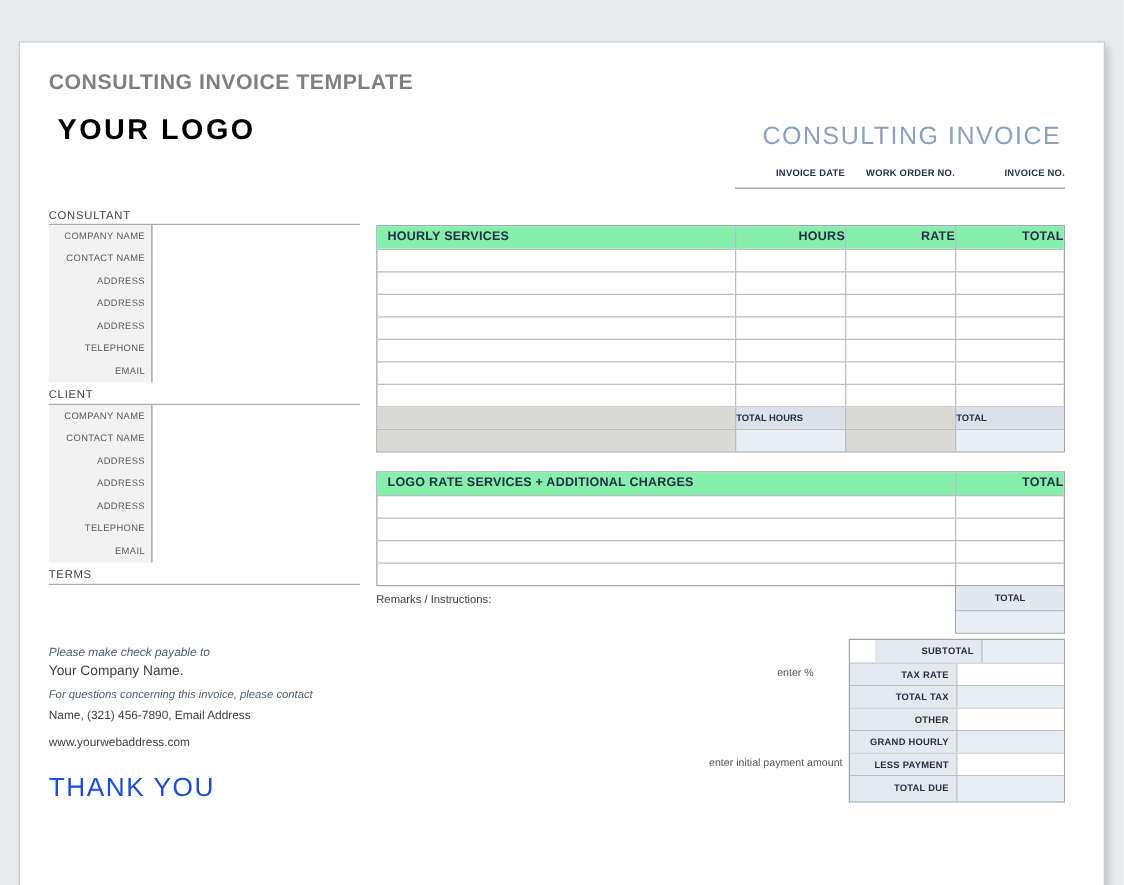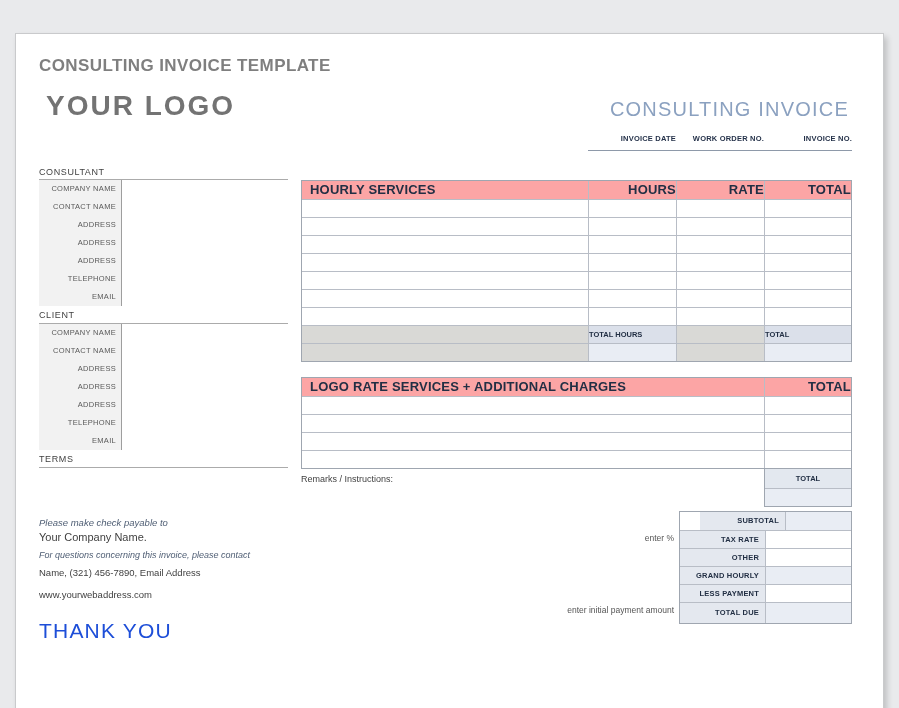--- a/index.html
+++ b/index.html
@@ -14,21 +14,21 @@
     position:absolute; left:15px; top:14px;
     width:869px; height:682px;
     background:#ffffff;
     border:1px solid #c9cacc;
     box-shadow:3px 4px 6px rgba(0,0,0,0.18);
     margin-top:19px;
   }
   .abs { position:absolute; }
 
   .template-title { left:23px; top:22px; font-size:17px; font-weight:bold; color:#7f7f7f; letter-spacing:.4px; }
-  .logo { left:30px; top:56px; font-size:28px; font-weight:bold; color:#737373; letter-spacing:2px; }
+  .logo { left:30px; top:56px; font-size:23px; font-weight:bold; color:#000000; letter-spacing:2px; }
   .invoice-title { right:34px; top:64px; font-size:20px; font-weight:400; color:#8ba1c0; letter-spacing:1.2px; }
 
   .meta-row { left:572px; top:100px; width:264px; display:grid; grid-template-columns:88px 88px 88px; }
   .meta-label { font-size:7.5px; font-weight:bold; color:#25324a; text-align:right; letter-spacing:.2px; }
   .meta-line { left:572px; top:116px; width:264px; height:0; border-top:1px solid #8e99a9; }
   .meta-values { left:572px; top:117px; width:264px; height:20px; display:grid; grid-template-columns:88px 88px 88px; }
 
   .section-title { font-size:9px; color:#3f3f3f; letter-spacing:.6px; }
   .section-rule { width:249px; height:0; border-top:1px solid #ababab; }
   .party-labels {
@@ -42,21 +42,21 @@
   .party-values { background:#ffffff; }
 
   
   .gtable { border:1px solid #9fa6b0; }
   .grow { display:grid; height:18px; border-top:1px solid #b8bdc6; }
   .grow:first-child { border-top:none; }
   .gcell { border-left:1px solid #b8bdc6; height:100%; }
   .gcell:first-child { border-left:none; }
   .hcols { grid-template-columns:286px 88px 88px 1fr; }
   .fcols { grid-template-columns:462px 1fr; }
-  .head-cell { background:#fca5a5; font-size:13px; font-weight:bold; color:#222f44; letter-spacing:.2px; line-height:17px; }
+  .head-cell { background:#86efac; font-size:10px; font-weight:bold; color:#222f44; letter-spacing:.2px; line-height:17px; }
   .head-left { text-align:left; padding-left:8px; }
   .head-center { text-align:right; }
   .gray-cell { background:#d9d9d6; }
   .sub-head { background:#dbe0ea; font-size:7.5px; font-weight:bold; color:#222f44; text-align:left; line-height:17px; }
   .val-cell { background:#e9edf4; }
 
   .htable { left:285px; top:146px; width:551px; }
   .ftable { left:285px; top:343px; width:551px; }
 
   .remarks { left:285px; top:440px; font-size:9px; color:#3f3f3f; }
@@ -70,21 +70,21 @@
   .srow { display:grid; grid-template-columns:85px 1fr; height:18px; border-top:1px solid #b8bdc6; }
   .srow:first-child { border-top:none;padding-left:20px; }
   .srow:last-child { height:21px; }
   .s-label { background:#e4e8ef; font-size:7.5px; font-weight:bold; color:#222f44; text-align:right; padding-right:6px; line-height:17px; letter-spacing:.2px; }
   .srow:last-child .s-label { line-height:20px; }
   .s-val { border-left:1px solid #b8bdc6; }
   .s-val.shaded { background:#e9edf4; }
   .s-val.plain { background:#ffffff; }
 
   .hint { font-size:8.5px; color:#555555; text-align:right; width:200px; }
-  .hint-tax { left:458px; top:495px; height:18px; line-height:18px; }
+  .hint-tax { left:435px; top:495px; height:18px; line-height:18px; }
   .hint-payment { left:458px; top:567px; height:18px; line-height:18px; }
 
   .foot-payable { left:23px; top:483px; font-size:9.5px; font-style:italic; color:#4f5e74; }
   .foot-company { left:23px; top:497px; font-size:11px; color:#3f3f3f; }
   .foot-questions { left:23px; top:516px; font-size:9px; font-style:italic; color:#4f5e74; }
   .foot-contact { left:23px; top:533px; font-size:9.5px; color:#3f3f3f; }
   .foot-web { left:23px; top:555px; font-size:9.5px; color:#3f3f3f; }
   .thank-you { left:23px; top:585px; font-size:21px; color:#1d4ed8; letter-spacing:1.2px; }
 </style>
 </head>
@@ -237,20 +237,24 @@
   <div class="abs summary" id="summary-block">
       <div class="srow">
         <div class="s-label">SUBTOTAL</div>
         <div class="s-val shaded"></div>
       </div>
       <div class="srow">
         <div class="s-label">TAX RATE</div>
         <div class="s-val plain"></div>
       </div>
       <div class="srow">
+        <div class="s-label">TOTAL TAX</div>
+        <div class="s-val shaded"></div>
+      </div>
+      <div class="srow">
         <div class="s-label">OTHER</div>
         <div class="s-val plain"></div>
       </div>
       <div class="srow">
         <div class="s-label">GRAND HOURLY</div>
         <div class="s-val shaded"></div>
       </div>
       <div class="srow">
         <div class="s-label">LESS PAYMENT</div>
         <div class="s-val plain"></div>

